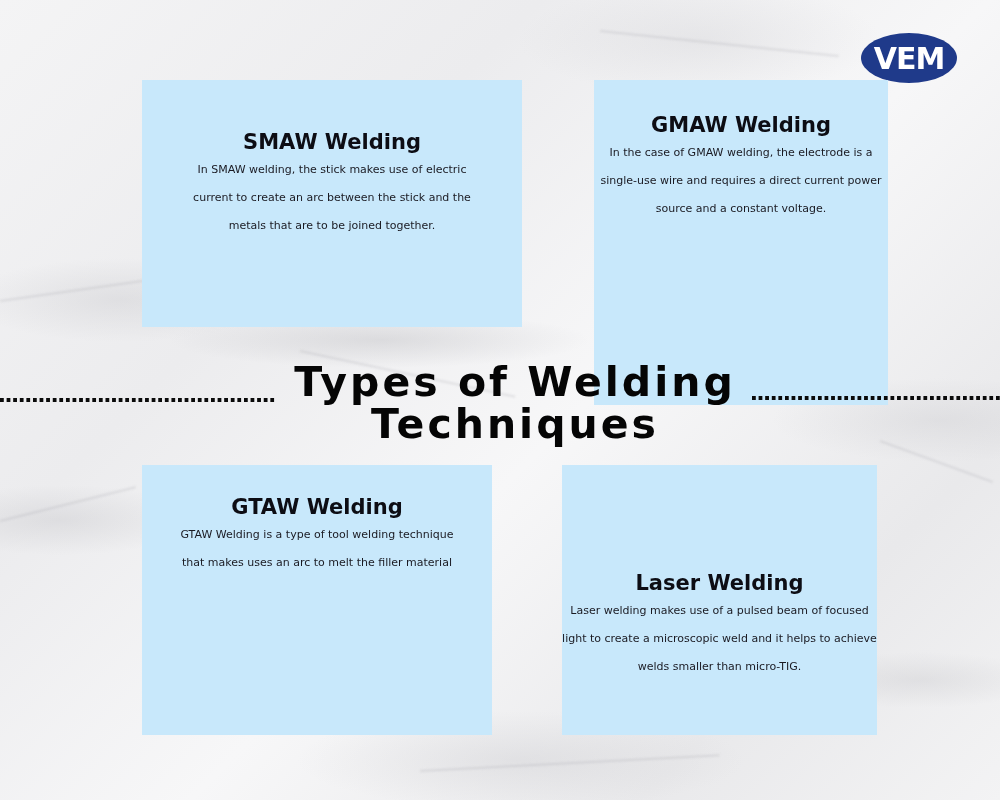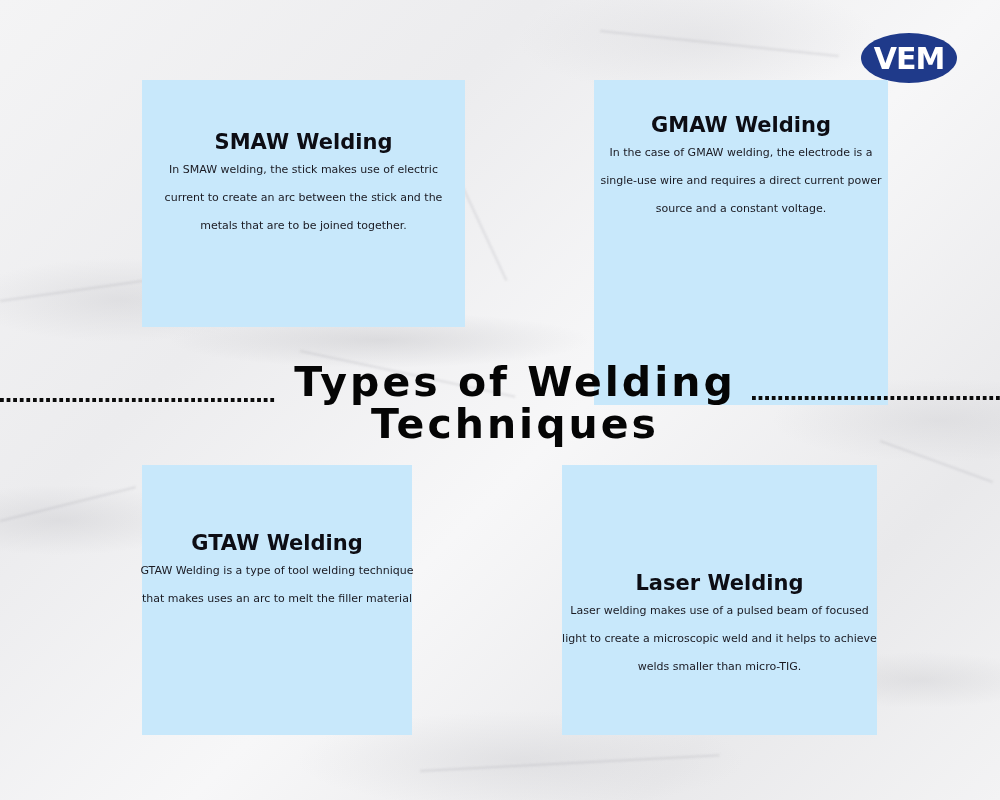--- a/index.html
+++ b/index.html
@@ -37,23 +37,23 @@
     line-height: 26px;
   }
   .card p {
     font-family: "DejaVu Sans", sans-serif;
     font-size: 11px;
     line-height: 28px;
     color: #1a1a22;
     margin-top: 1px;
   }
 
-  #card-smaw  { left: 142px; top: 80px;  width: 323px; height: 247px; padding-top: 49px; }
+  #card-smaw  { left: 142px; top: 80px;  width: 380px; height: 247px; padding-top: 49px; }
   #card-gmaw  { left: 594px; top: 80px;  width: 294px; height: 325px; padding-top: 32px; }
-  #card-gtaw  { left: 142px; top: 465px; width: 270px; height: 270px; padding-top: 65px; }
+  #card-gtaw  { left: 142px; top: 465px; width: 350px; height: 270px; padding-top: 29px; }
   #card-laser { left: 562px; top: 465px; width: 315px; height: 270px; padding-top: 50px; justify-content: center; }
   #card-smaw p  { width: 300px; }
   #card-gmaw p  { width: 294px; }
   #card-gtaw p  { width: 285px; }
   #card-laser p { width: 315px; }
 
   .title {
     position: absolute; left: 280px; top: 361px; width: 470px;
     text-align: center;
     font-family: "DejaVu Sans", sans-serif;

